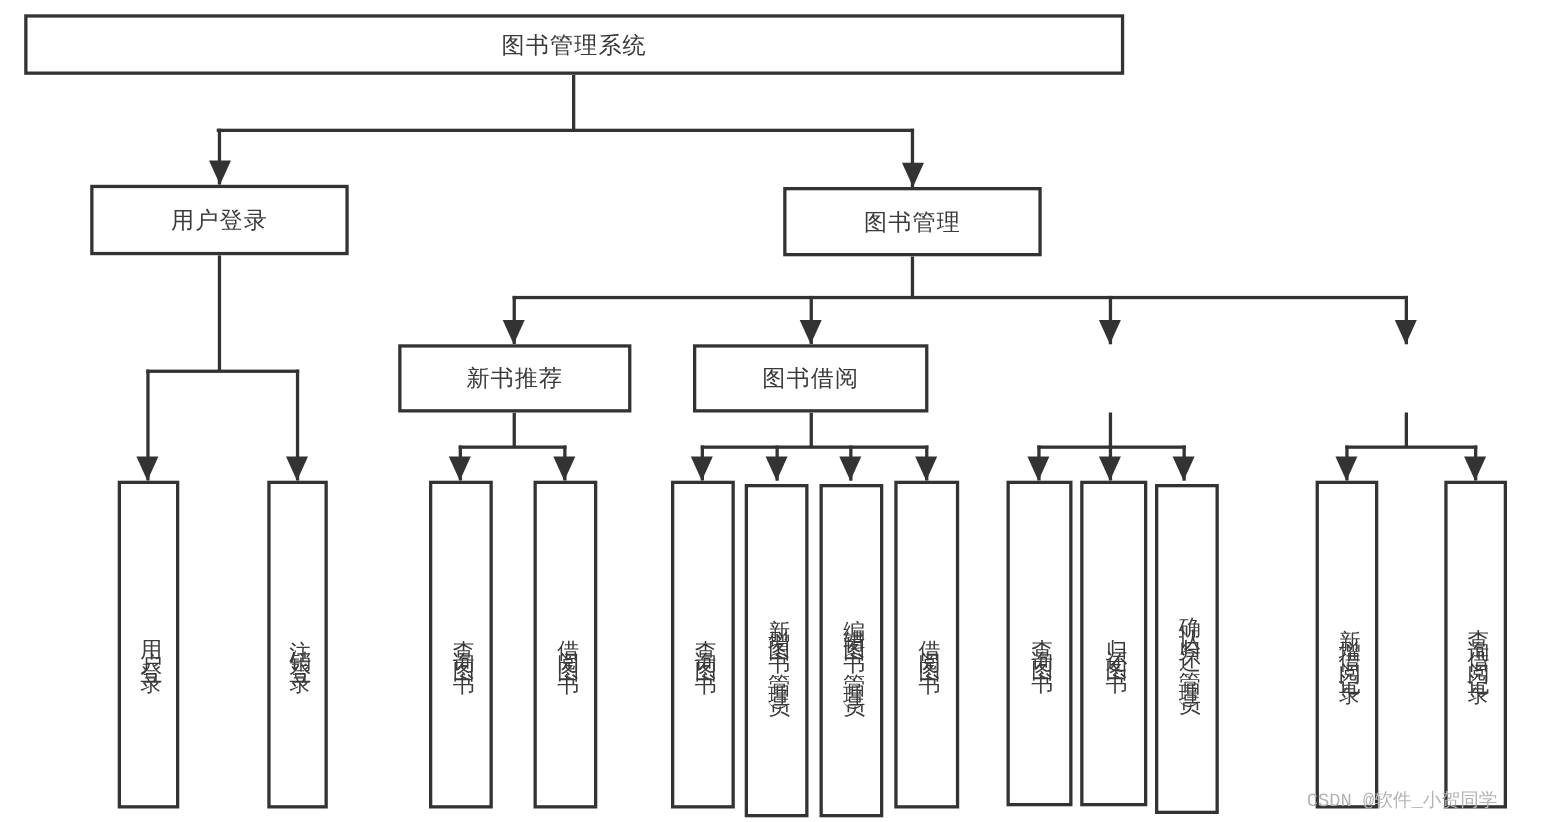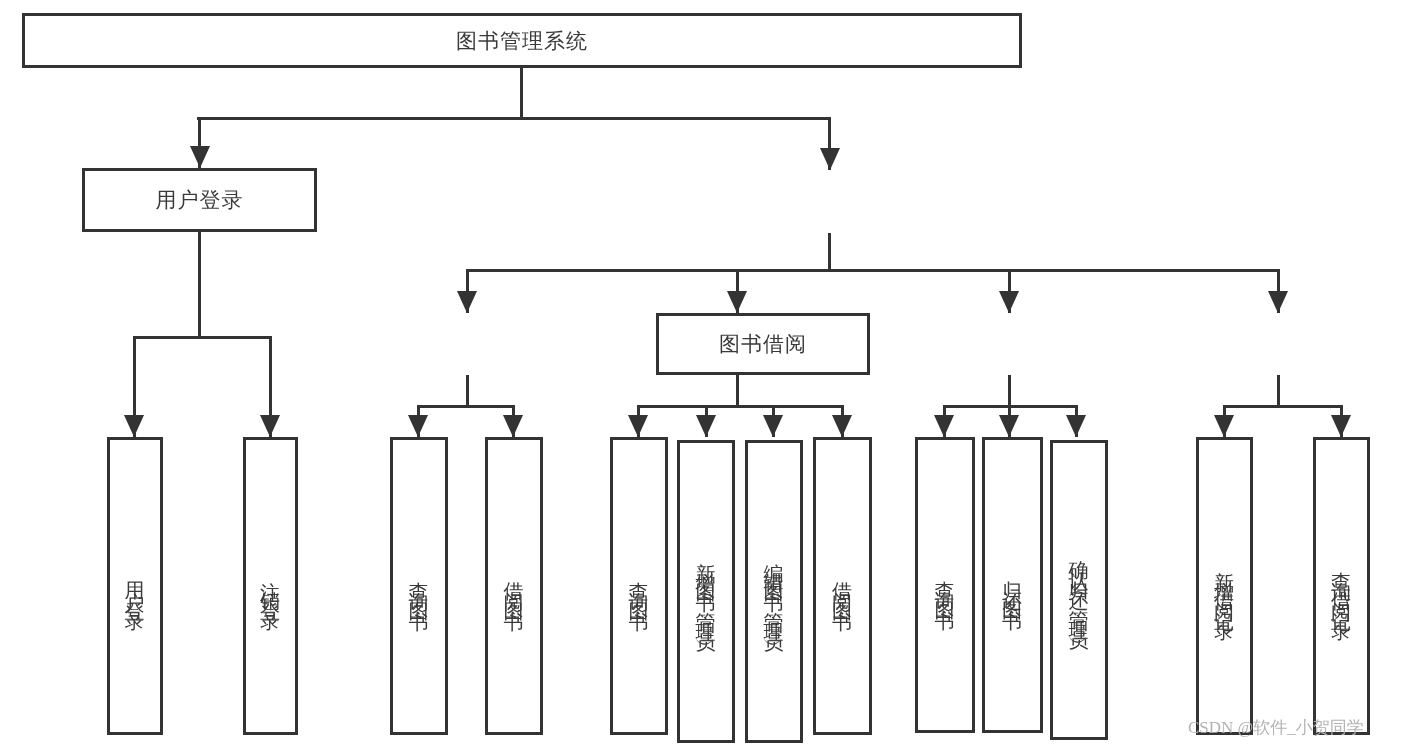--- a/index.html
+++ b/index.html
@@ -5,21 +5,21 @@
   :root{
     --line:#333333;
     --text:#3a3a3a;
     --background:#ffffff;
     --watermark:#b3b3b3;
   }
   html,body{margin:0;padding:0;background:var(--background);}
   .canvas{
     position:relative;width:1405px;height:747px;overflow:hidden;
     background:var(--background);
-    font-family:Liberation Serif, serif;
+    font-family:Liberation Mono, monospace;
     color:var(--text);
   }
   .box{
     position:absolute;box-sizing:border-box;
     border:3px solid var(--line);background:#fff;
     display:flex;align-items:center;justify-content:center;
   }
   .node-label{
     font-size:21px;letter-spacing:1px;color:var(--text);white-space:nowrap;
   }
@@ -105,22 +105,28 @@
   <div class="arrow" style="left:1214px;top:415px"></div>
   <div class="arrow" style="left:1331px;top:415px"></div>
 
   <div class="box" style="left:22px;top:13px;width:1000px;height:55px">
     <span class="node-label">图书管理系统</span>
   </div>
 
   <div class="box" style="left:82px;top:168px;width:235px;height:64px">
     <span class="node-label">用户登录</span>
   </div>
+  <div class="box" style="left:712px;top:170px;width:235px;height:63px">
+    <span class="node-label">图书管理</span>
+  </div>
 
-  <div class="box" style="left:656px;top:313px;width:214px;height:62px">
+  <div class="box" style="left:362px;top:313px;width:212px;height:62px">
+    <span class="node-label">新书推荐</span>
+  </div>
+  <div class="box" style="left:630px;top:313px;width:214px;height:62px">
     <span class="node-label">图书借阅</span>
   </div>
 
   <div class="box" style="left:107px;top:437px;width:56px;height:298px">
     <span class="leaf-label">用户登录</span>
   </div>
   <div class="box" style="left:243px;top:437px;width:55px;height:298px">
     <span class="leaf-label">注销登录</span>
   </div>
 

